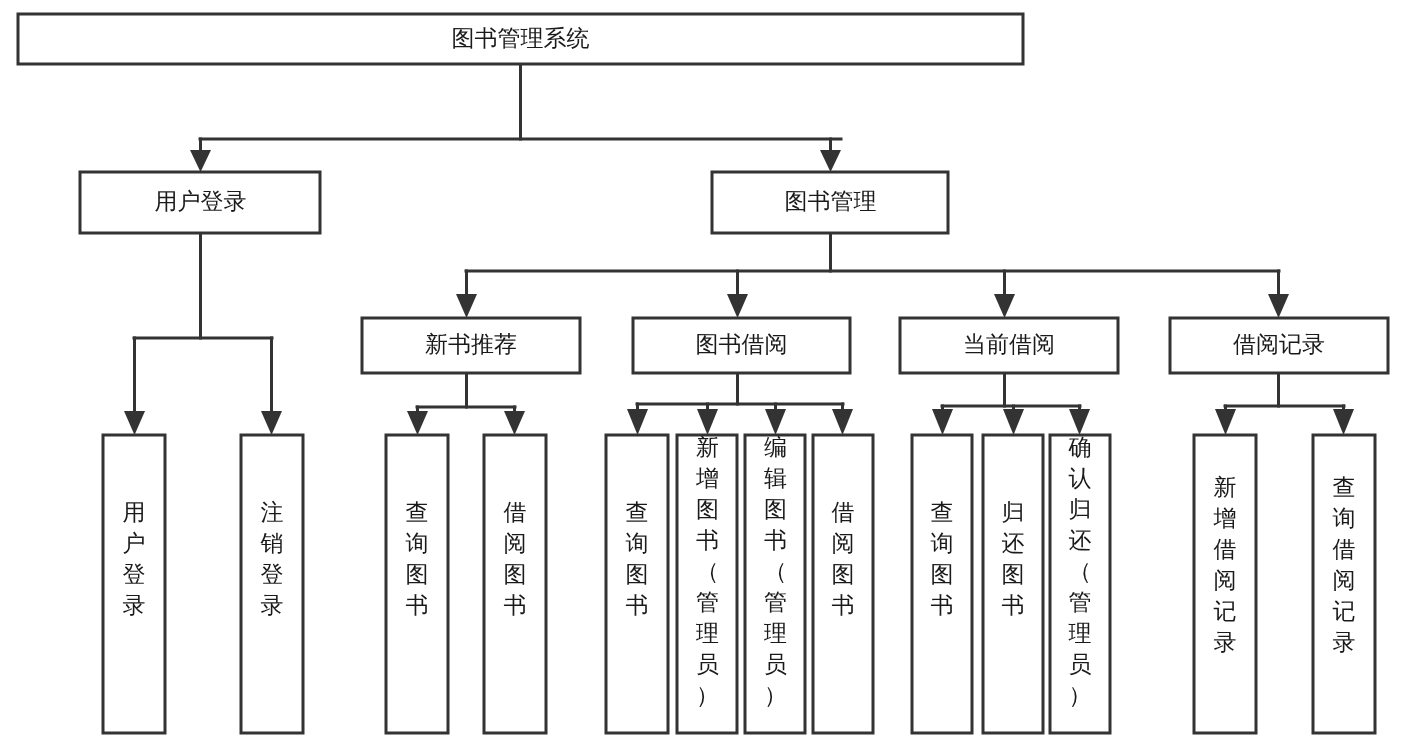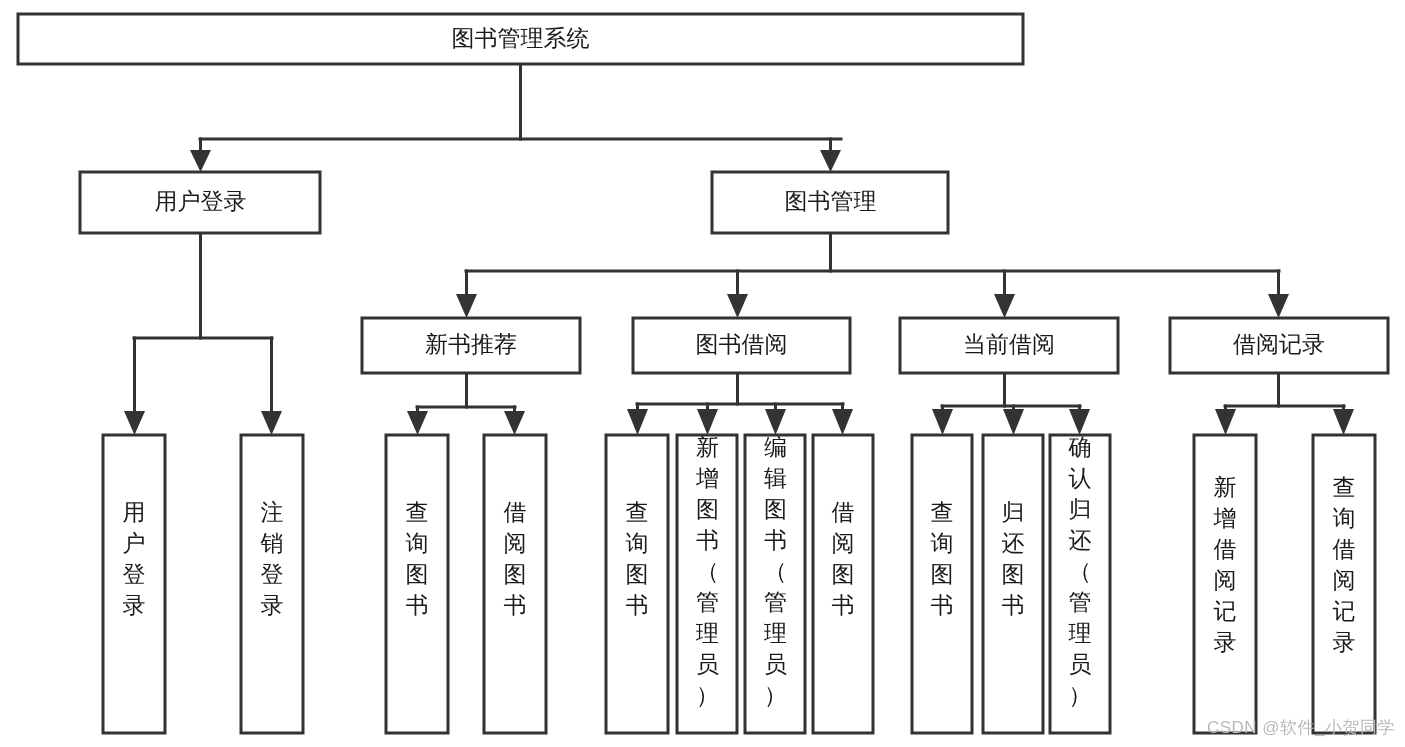--- a/index.html
+++ b/index.html
@@ -229,14 +229,13 @@
         <rect class="node-box" x="1194" y="435" width="62" height="298"></rect>
         <text class="leaf-label" x="1225" y="495"><tspan x="1225" y="495">新</tspan><tspan x="1225" y="526">增</tspan><tspan x="1225" y="557">借</tspan><tspan x="1225" y="588">阅</tspan><tspan x="1225" y="619">记</tspan><tspan x="1225" y="650">录</tspan></text>
       </g>
       <g>
         <rect class="node-box" x="1313" y="435" width="62" height="298"></rect>
         <text class="leaf-label" x="1344" y="495"><tspan x="1344" y="495">查</tspan><tspan x="1344" y="526">询</tspan><tspan x="1344" y="557">借</tspan><tspan x="1344" y="588">阅</tspan><tspan x="1344" y="619">记</tspan><tspan x="1344" y="650">录</tspan></text>
       </g>
     </g>
   </svg>
 
-  <div class="watermark">CSDN @软件_小贺同学</div>
 </div>
 
 </body></html>

